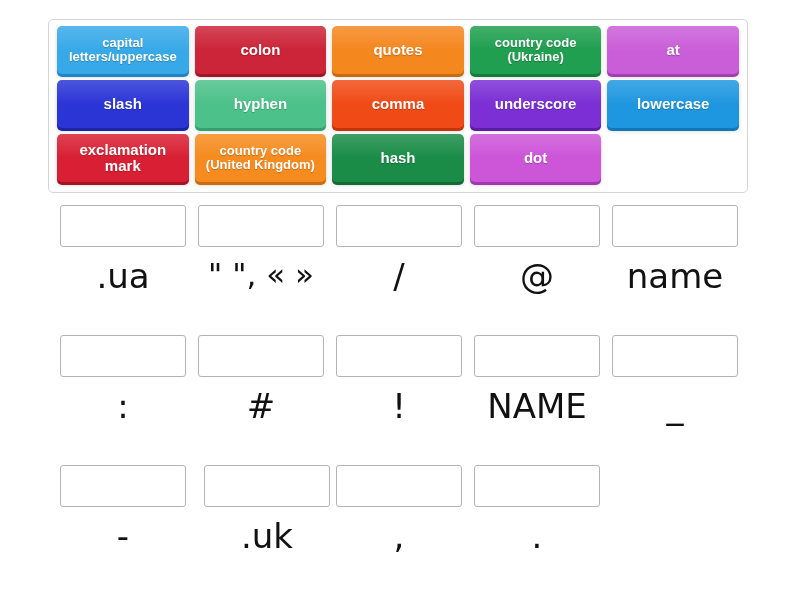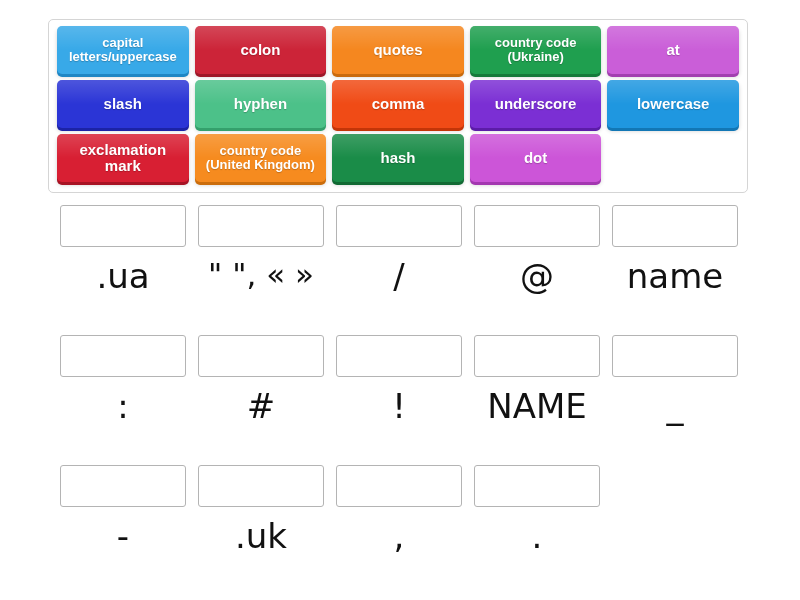--- a/index.html
+++ b/index.html
@@ -227,21 +227,21 @@
         <div class="answer-cell" style="left: 564px;">
           <div class="drop-box"></div>
           <div class="answer-label">_</div>
         </div>
       </div>
       <div class="answer-row">
         <div class="answer-cell" style="left: 12px;">
           <div class="drop-box"></div>
           <div class="answer-label">-</div>
         </div>
-        <div class="answer-cell" style="left: 150px;">
+        <div class="answer-cell" style="left: 156px;">
           <div class="drop-box"></div>
           <div class="answer-label">.uk</div>
         </div>
         <div class="answer-cell" style="left: 288px;">
           <div class="drop-box"></div>
           <div class="answer-label">,</div>
         </div>
         <div class="answer-cell" style="left: 426px;">
           <div class="drop-box"></div>
           <div class="answer-label">.</div>

